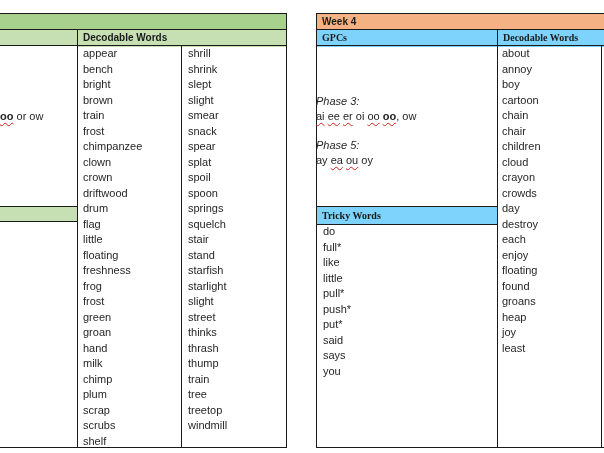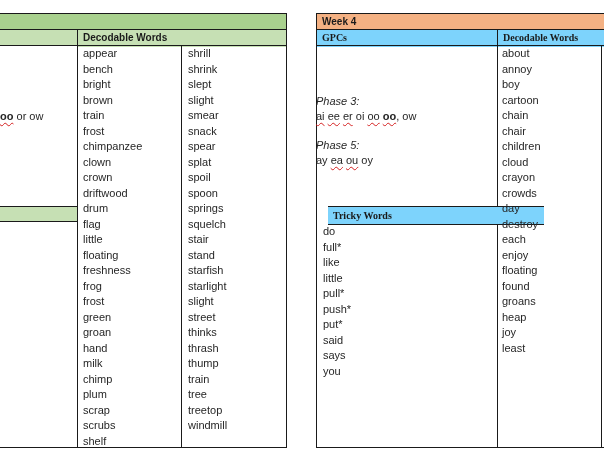--- a/index.html
+++ b/index.html
@@ -122,21 +122,21 @@
   <div style="height:15px;"></div>
   <div class="it">Phase 5:</div>
   <div>
     <span>ay</span>
     <span class="wavy">ea</span>
     <span class="wavy">ou</span>
     <span>oy</span>
   </div>
 </div>
 
-<div class="abs orange-light hdr" style="left:317px; top:206px; width:216px; height:17px; border-top:1px solid #1a1a1a; border-bottom:1px solid #1a1a1a; line-height:15px;margin-left:11px;">Tricky Words</div>
+<div class="abs orange-light hdr" style="left:317px; top:206px; width:180px; height:17px; border-top:1px solid #1a1a1a; border-bottom:1px solid #1a1a1a; line-height:15px;">Tricky Words</div>
 <div class="abs col" style="left:318px; top:224px;">
   <div>do</div>
   <div>full*</div>
   <div>like</div>
   <div>little</div>
   <div>pull*</div>
   <div>push*</div>
   <div>put*</div>
   <div>said</div>
   <div>says</div>

